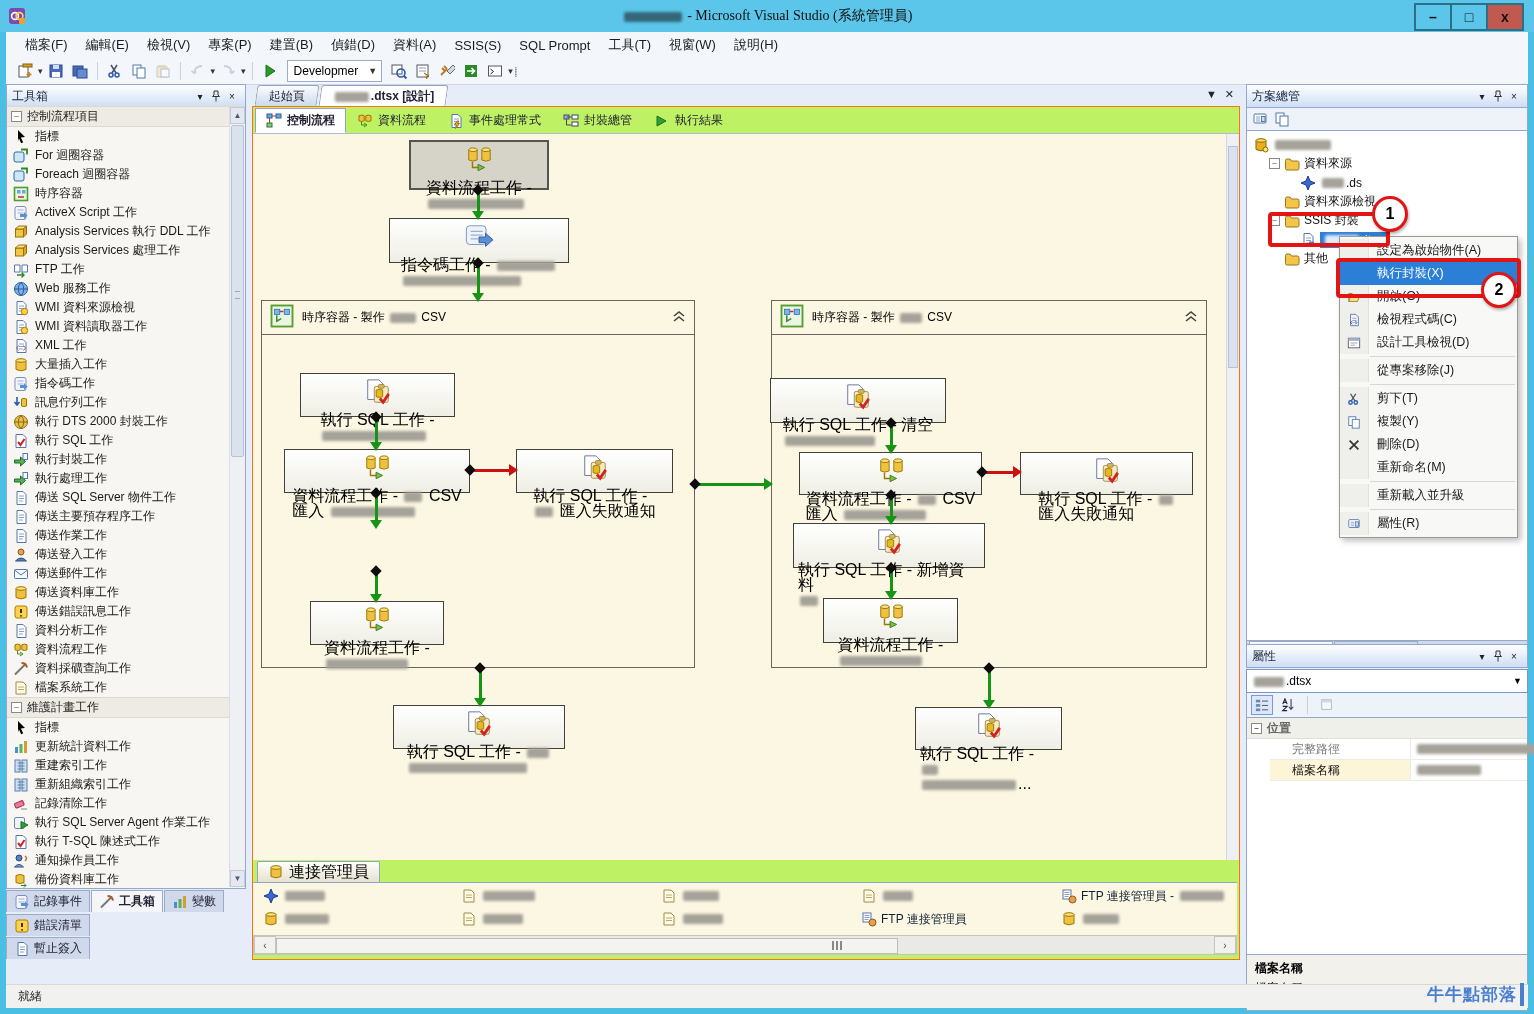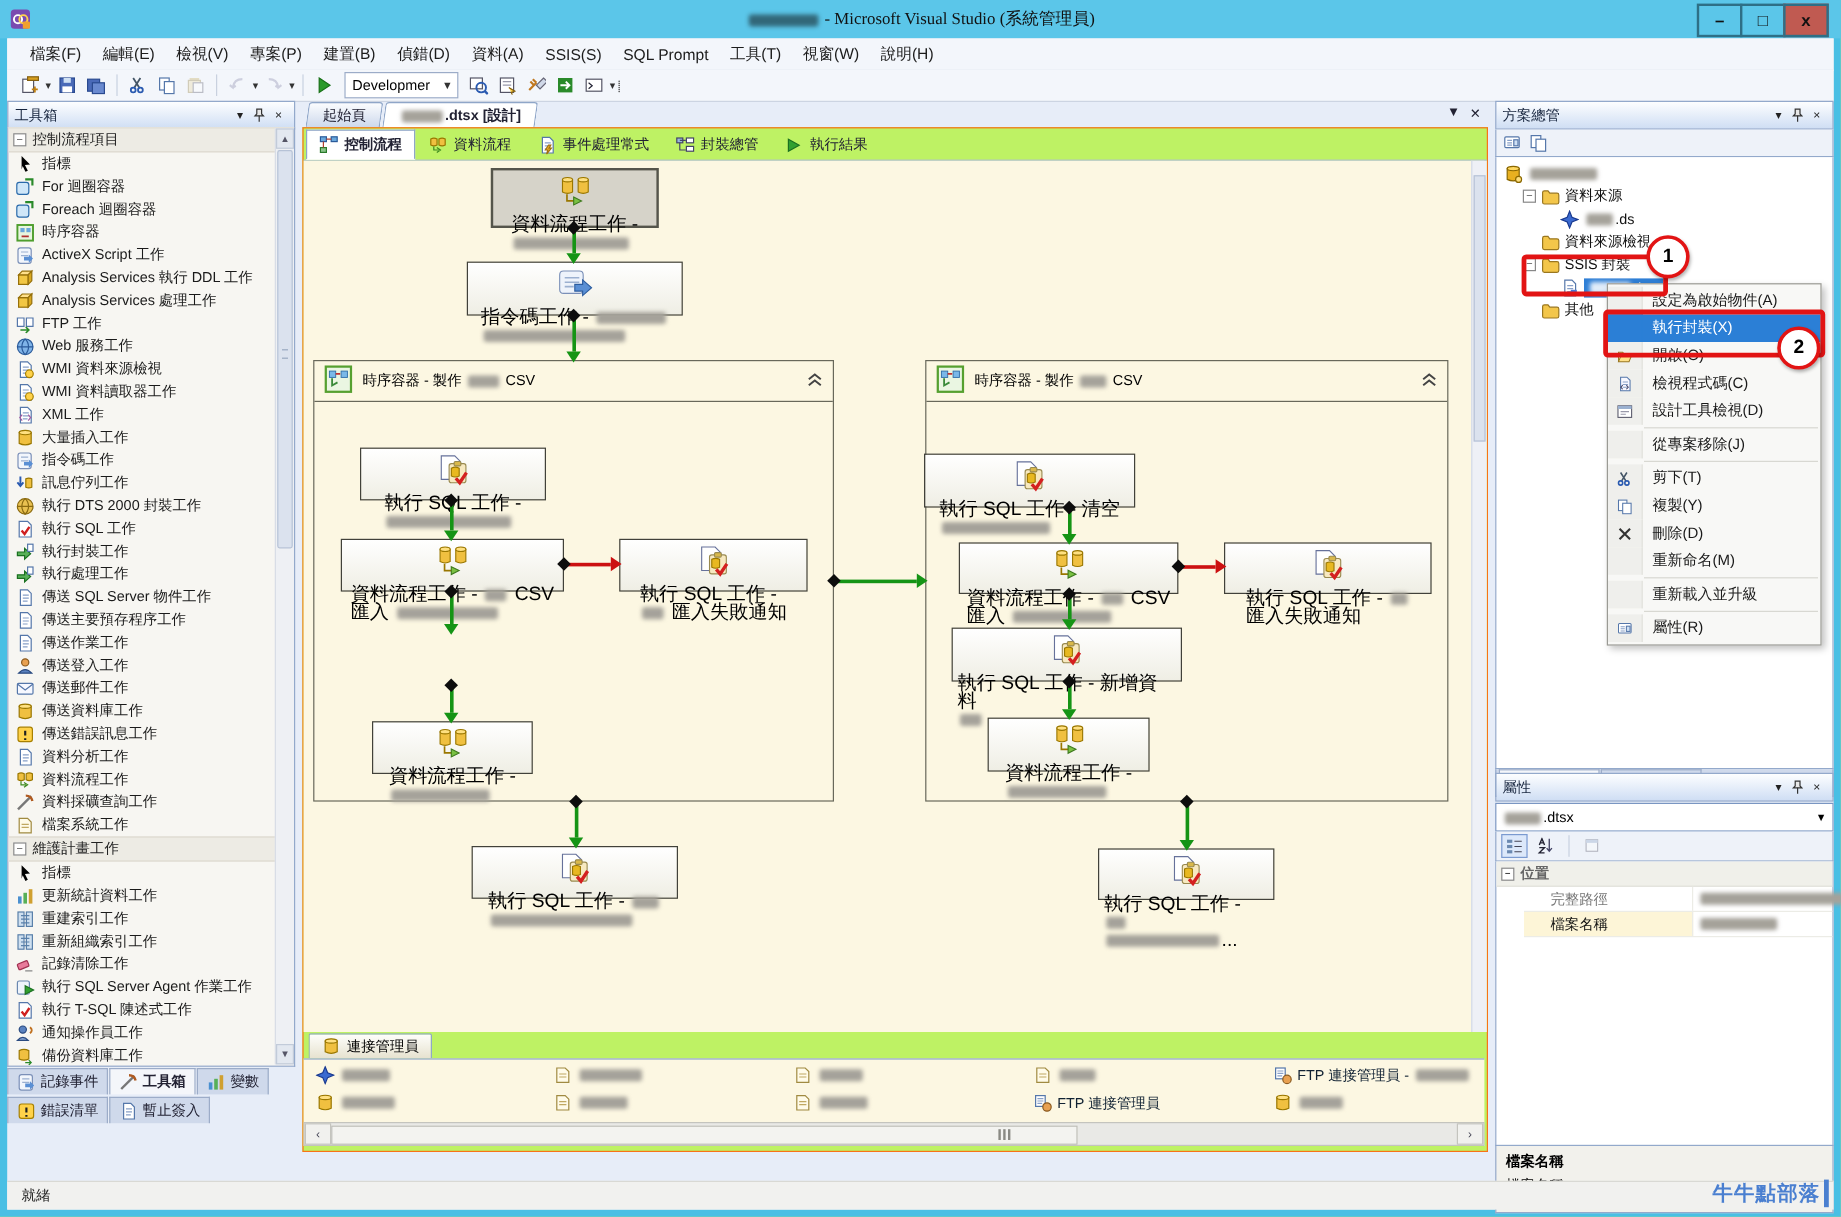--- a/index.html
+++ b/index.html
@@ -67,21 +67,21 @@
   .arr.v{width:3px;}
   .arr.h{height:3px;}
   .arr .dia{position:absolute;width:8px;height:8px;background:#0d0d0d;transform:rotate(45deg);}
   .arr.v .dia{left:-3px;top:-4px;}
   .arr.h .dia{top:-3px;left:-4px;}
   .arr .head{position:absolute;width:0;height:0;}
   .arr.v .head{bottom:-1px;left:-5px;border-left:6px solid transparent;border-right:6px solid transparent;}
   .arr.h .head{right:-1px;top:-5px;border-top:6px solid transparent;border-bottom:6px solid transparent;}
   
   .conn-tabrow{position:absolute;left:0;top:754px;height:21px;display:flex;padding-left:4px;}
-  .conn-tab{display:flex;align-items:center;gap:5px;padding:0 10px;font-size:12px;background:linear-gradient(#fefefb,#e6e2cf);border:1px solid #8fa6c8;border-bottom:none;border-radius:2px 2px 0 0;justify-content:flex-end;}
+  .conn-tab{display:flex;align-items:center;gap:5px;padding:0 10px;font-size:16px;background:linear-gradient(#fefefb,#e6e2cf);border:1px solid #8fa6c8;border-bottom:none;border-radius:2px 2px 0 0;justify-content:flex-end;}
   .conn-body{position:absolute;left:0;top:775px;width:984px;height:52px;background:#fcf7e2;border-top:1px solid #8fa6c8;}
   .conn-col{position:absolute;top:3px;display:flex;flex-direction:column;gap:3px;}
   .conn-item{display:flex;align-items:center;gap:4px;font-size:12px;color:#123;height:20px;}
   .conn-scroll{position:absolute;left:0;top:828px;width:984px;height:20px;background:#e9e9e6;border:1px solid #c4c4be;display:flex;align-items:stretch;box-sizing:border-box;}
   .cs-btn{width:20px;background:#f1f1ee;border:1px solid #c4c4be;display:flex;align-items:center;justify-content:center;font-size:10px;color:#445;}
   .cs-thumb{position:absolute;left:22px;top:2px;height:14px;width:620px;background:#f3f3f0;border:1px solid #bebeb8;}
   .cs-grip{position:absolute;left:578px;top:5px;width:18px;height:9px;display:flex;gap:2px;}
   .cs-grip i{width:2px;background:#8a8a84;}
   
   .rightcol{position:absolute;left:1240px;top:52px;width:282px;height:906px;}
@@ -592,21 +592,21 @@
         </span>
         <span class="stab">
           <span class="mini"><svg width="16" height="16" viewBox="0 0 16 16" xmlns="http://www.w3.org/2000/svg">
               <rect x="2" y="8" width="3" height="6" fill="#4a90d0"></rect>
               <rect x="6.5" y="5" width="3" height="9" fill="#58b058"></rect>
               <rect x="11" y="2" width="3" height="12" fill="#d0a030"></rect>
             </svg></span>
           <span>變數</span>
         </span>
       </div>
-    <div class="tabstrip" id="tb-tabs2" style="top:830px;">
+    <div class="tabstrip" id="tb-tabs2" style="top:830px;flex-direction:column;">
         <span class="stab">
           <span class="mini"><svg width="16" height="16" viewBox="0 0 16 16" xmlns="http://www.w3.org/2000/svg">
               <rect x="2" y="2" width="12" height="12" rx="2" fill="#ffd24a" stroke="#a88000"></rect>
               <path d="M8 5 v4 M8 11.2 v1.4" stroke="#202020" stroke-width="1.8"></path>
             </svg></span>
           <span>錯誤清單</span>
         </span>
         <span class="stab">
           <span class="mini"><svg width="16" height="16" viewBox="0 0 16 16" xmlns="http://www.w3.org/2000/svg">
               <path d="M4 1.5 h6 l3 3 v10 h-9z" fill="#fff" stroke="#5577aa"></path>

